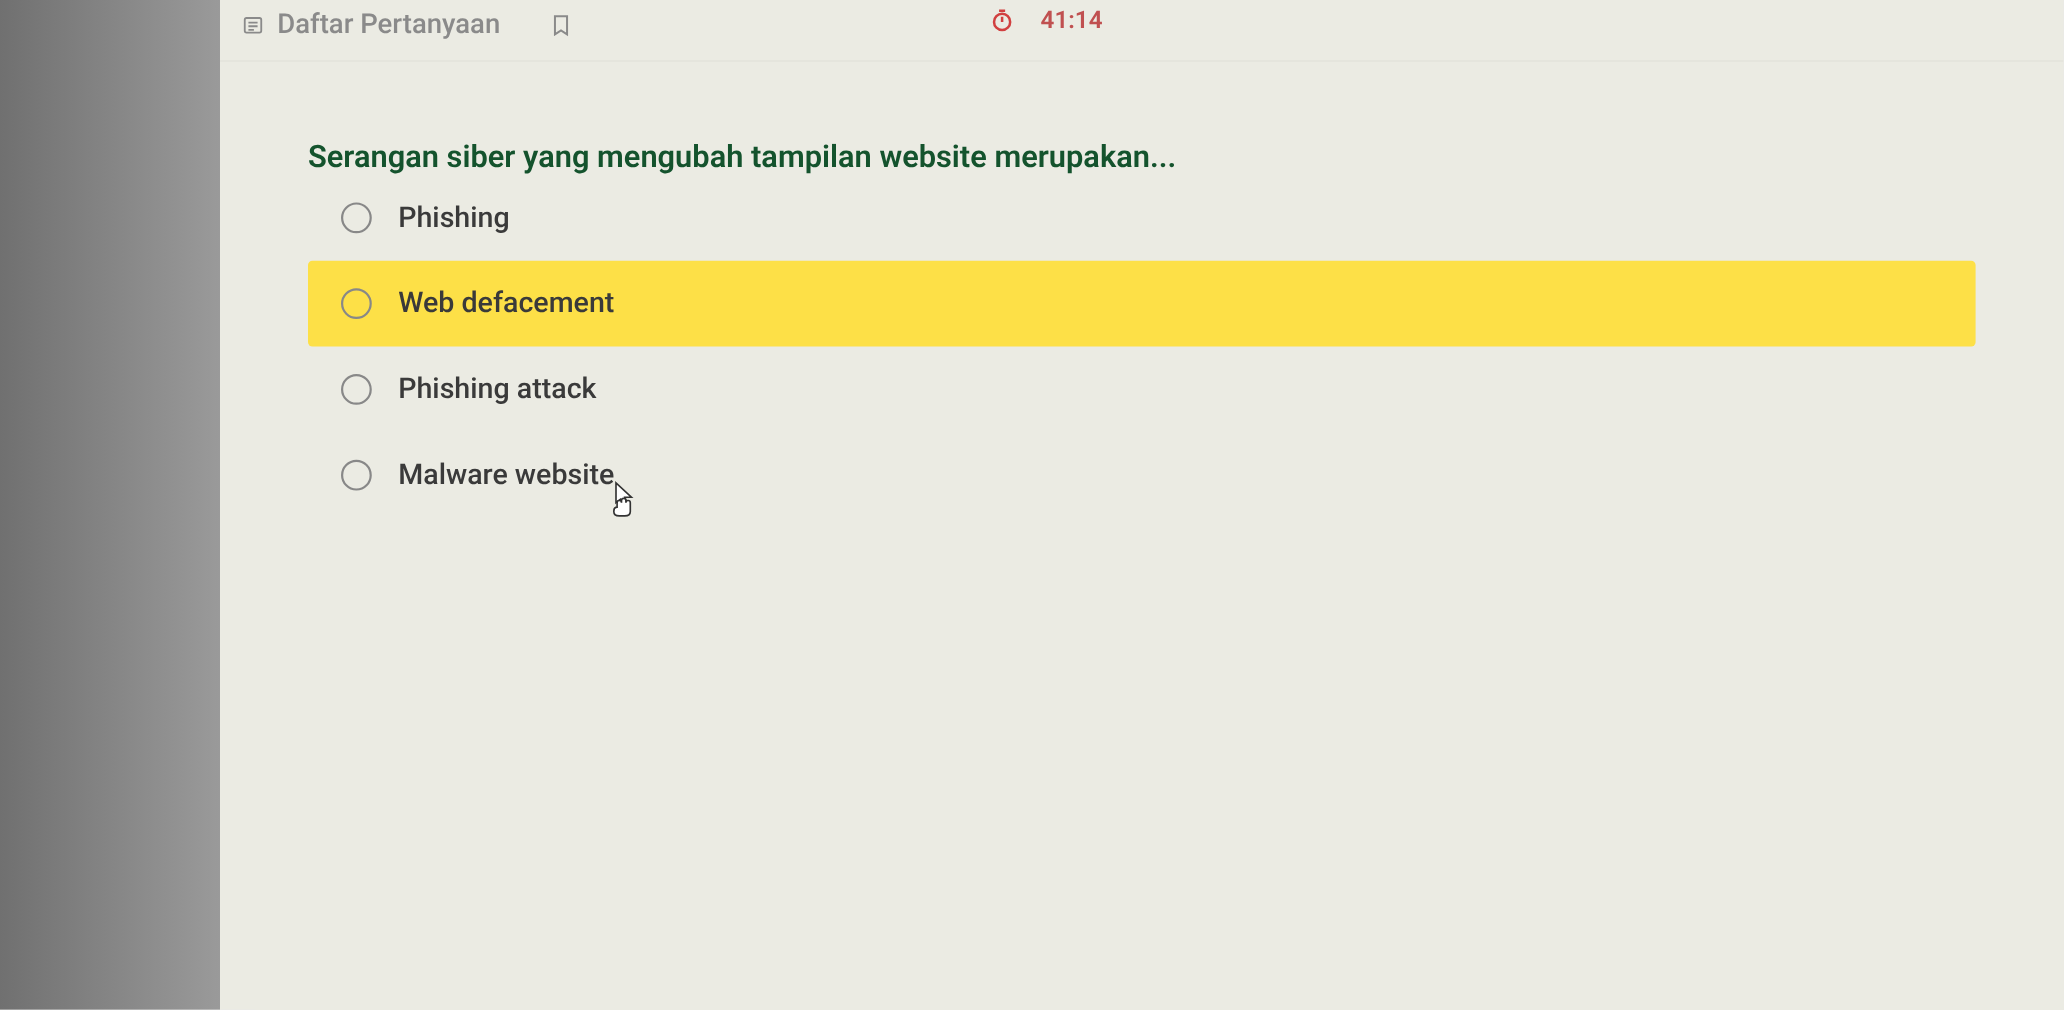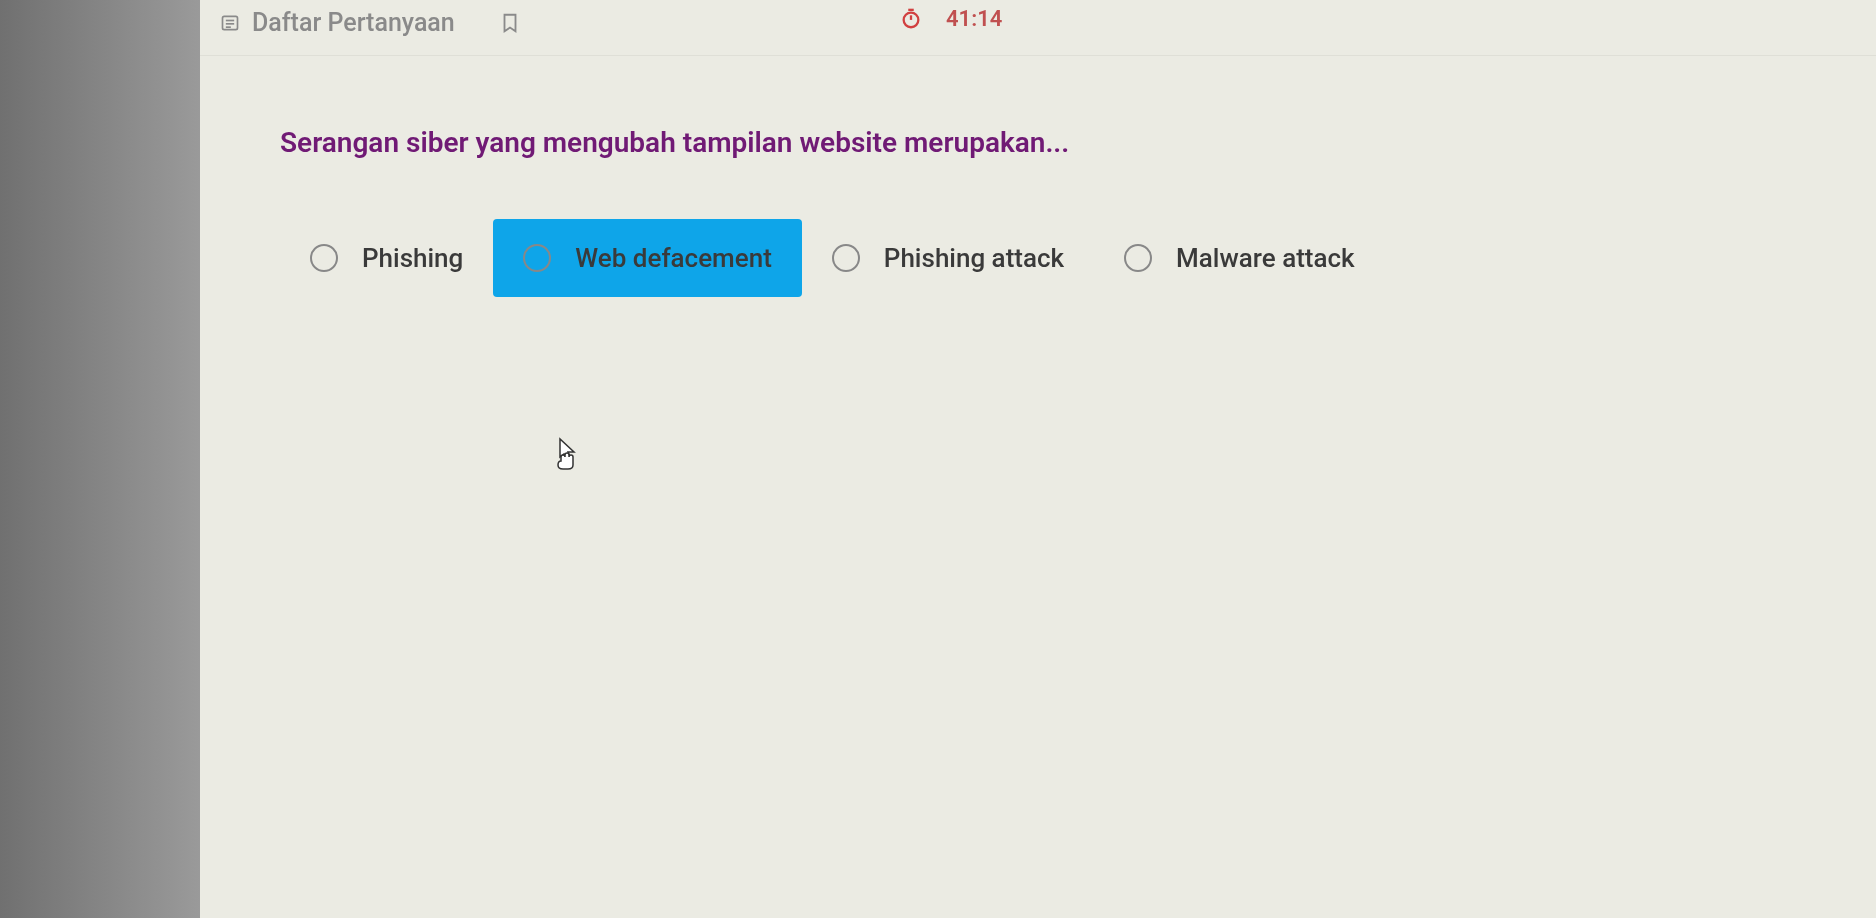--- a/index.html
+++ b/index.html
@@ -74,38 +74,37 @@
       font-size: 22px;
       color: #c05050;
       font-weight: 600;
     }
     .question-section {
       padding: 70px 80px 40px 80px;
     }
     .question-text {
       font-size: 28px;
       font-weight: 600;
-      color: #701a75;
-      margin-bottom: 60px;
+      color: #14532d;
     }
     .options-list {
       display: flex;
-      flex-direction: row;
+      flex-direction: column;
       gap: 0;
     }
     .option-item {
       display: flex;
       align-items: center;
       gap: 24px;
       padding: 24px 30px;
       cursor: pointer;
       border-radius: 4px;
     }
     .option-item.highlighted {
-      background: #0ea5e9;
+      background: #fde047;
     }
     .radio-circle {
       width: 28px;
       height: 28px;
       border: 2.5px solid #888;
       border-radius: 50%;
       flex-shrink: 0;
       background: transparent;
     }
     .option-label {
@@ -170,21 +169,21 @@
           <span class="option-label">Web defacement</span>
         </div>
 
         <div class="option-item">
           <span class="radio-circle"></span>
           <span class="option-label">Phishing attack</span>
         </div>
 
         <div class="option-item">
           <span class="radio-circle"></span>
-          <span class="option-label">Malware attack</span>
+          <span class="option-label">Malware website</span>
         </div>
 
       </div>
     </div>
 
     <svg class="cursor-pointer-icon" viewBox="0 0 32 36">
       <path d="M10 4 L10 22 L14 19 L17 27 L21 25 L18 17 L24 17 Z" fill="#ffffff" stroke="#333" stroke-width="1.5"></path>
       <path d="M8 30 Q8 26 11 26 L11 22 Q11 20 13 20 Q15 20 15 22 L15 20 Q15 18 17 18 Q19 18 19 20 L19 22 Q19 20 21 20 Q23 20 23 22 L23 30 Q23 34 18 34 L13 34 Q8 34 8 30 Z" fill="#ffffff" stroke="#333" stroke-width="1.5"></path>
     </svg>
 

